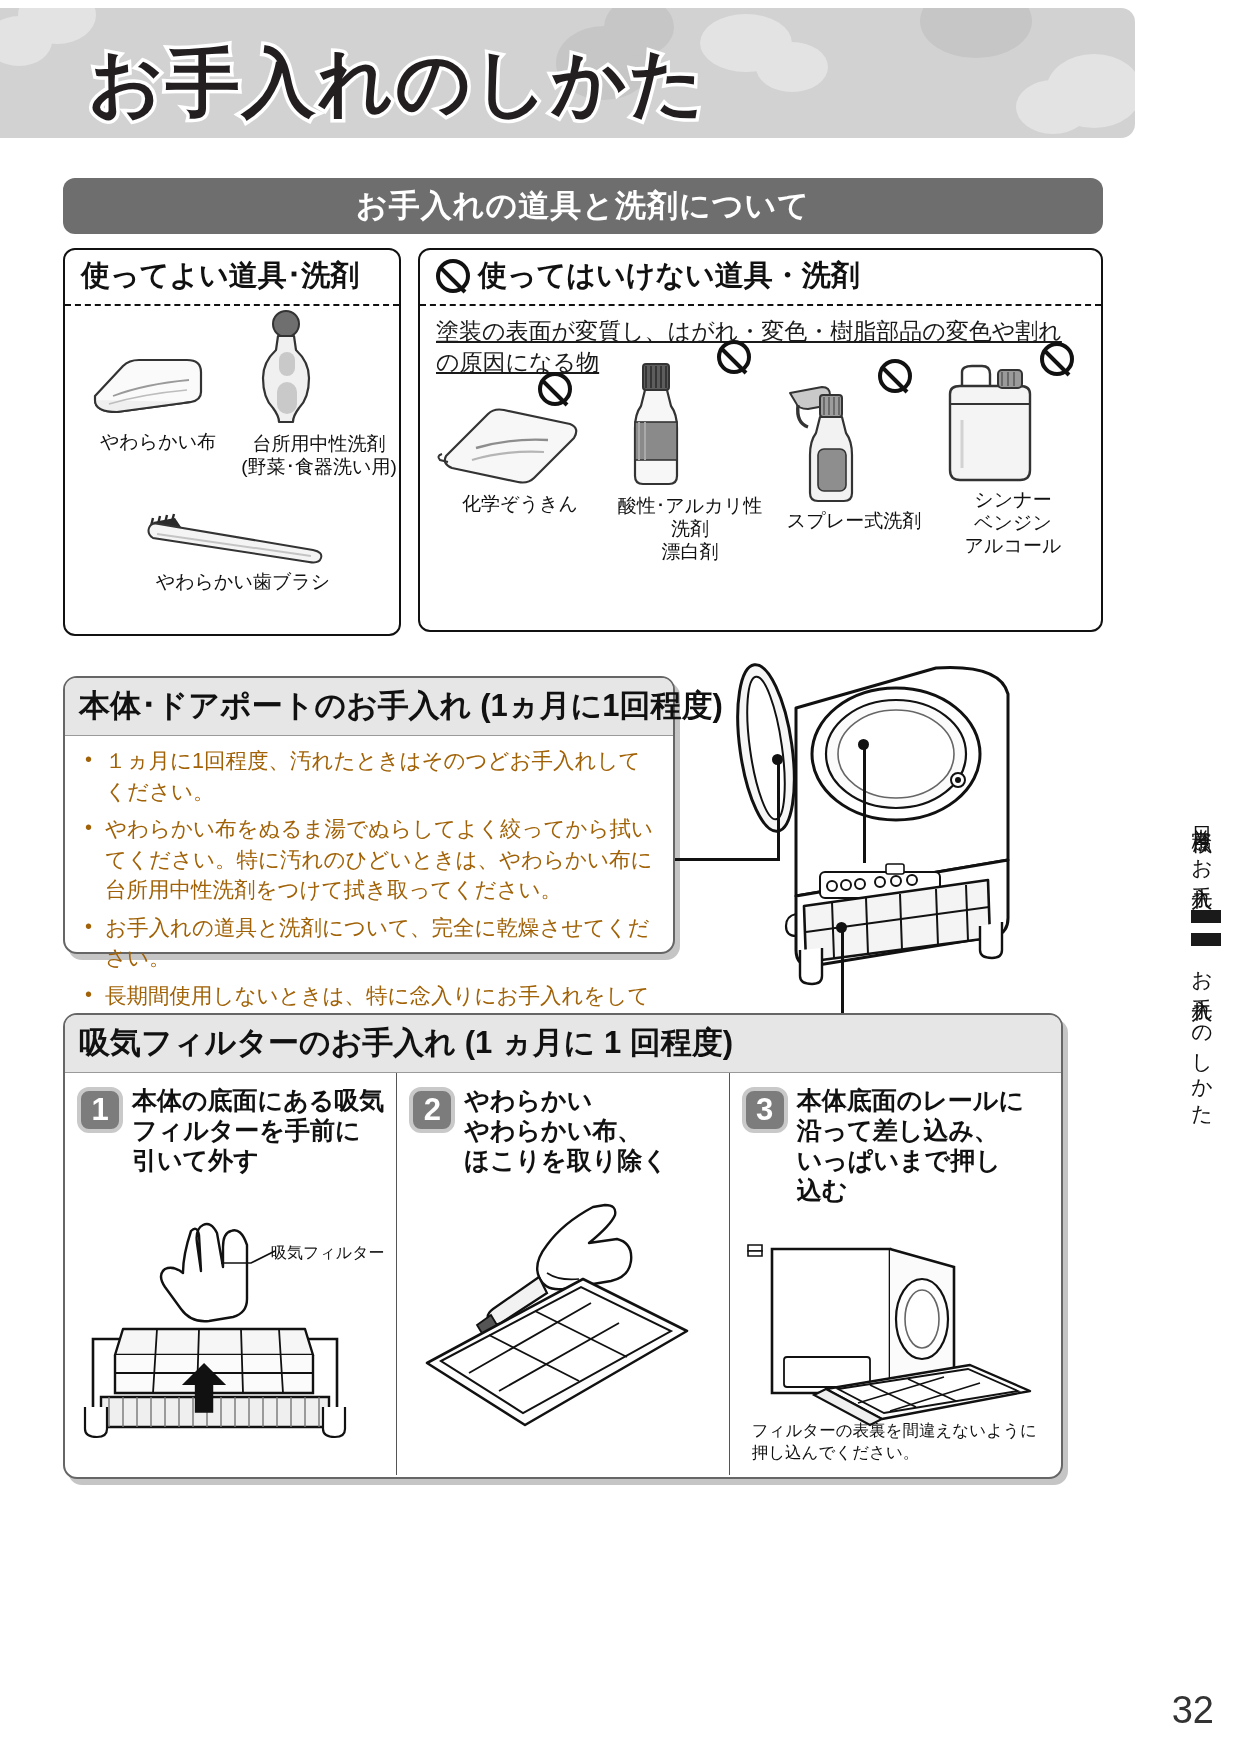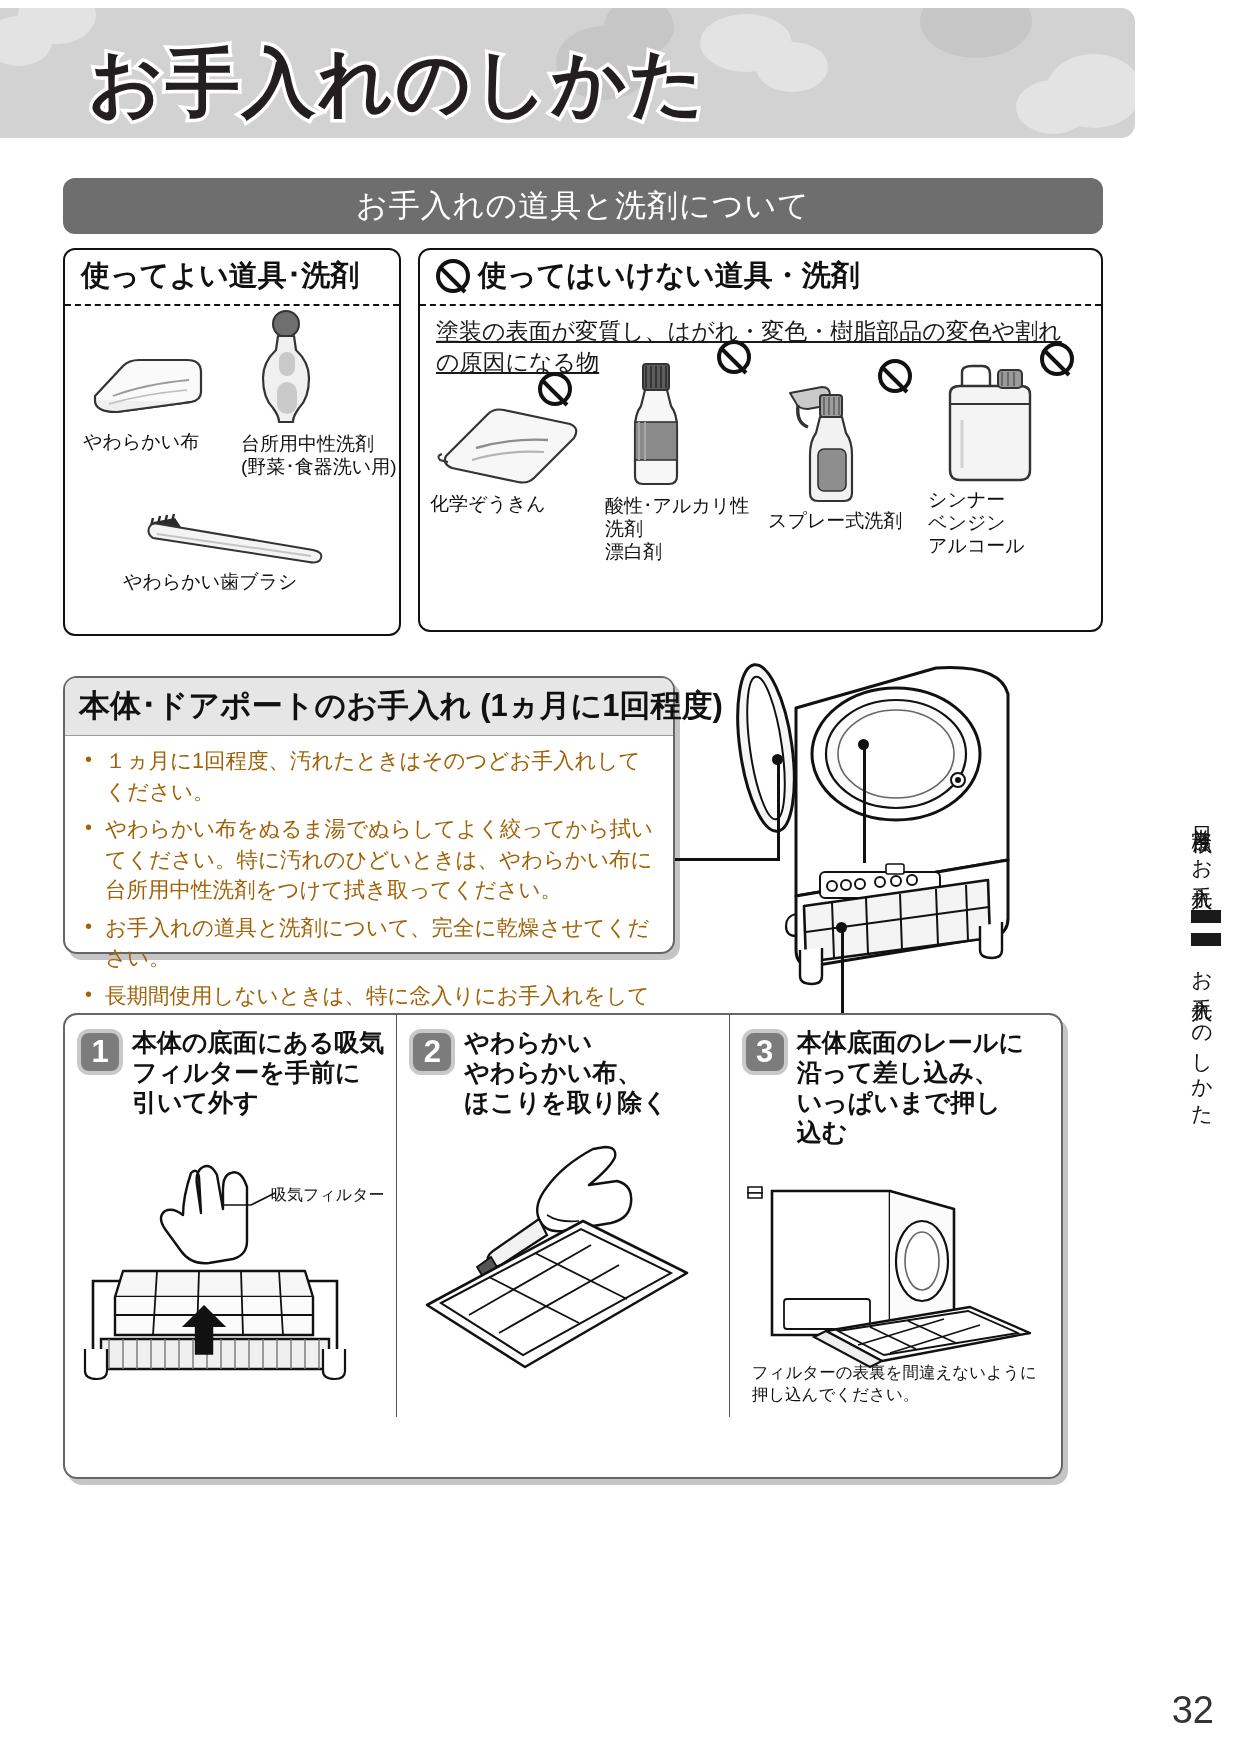--- a/index.html
+++ b/index.html
@@ -34,21 +34,21 @@
     -webkit-text-stroke: 7px #ffffff;
     paint-order: stroke fill;
     white-space:nowrap;
     z-index:5;
   }
 
   
   .pill {
     position:absolute; left:63px; top:178px; width:1040px; height:56px;
     background:#6e6e6e; border-radius:12px;
-    color:#ffffff; font-size:31px; font-weight:normal;
+    color:#ffffff; font-size:31px; font-weight:bold;
     display:flex; align-items:center; justify-content:center;
     letter-spacing:1px;
   }
 
   
   .rbox {
     position:absolute;
     border:2.5px solid #111; border-radius:12px;
     background:#fff;
   }
@@ -67,21 +67,21 @@
     border:4px solid #111; flex:none;
   }
   .nosign::after {
     content:""; position:absolute; left:50%; top:-3px;
     width:4px; height:34px; background:#111;
     transform:translateX(-50%) rotate(-45deg);
     transform-origin:center center; top:0;
   }
 
   
-  .item { position:absolute; }
+  .item { position:absolute; text-align:center; }
   .item .cap {
     font-size:19px; line-height:1.22; color:#111; white-space:pre-line;
   }
   .art { position:relative; margin:0 auto; }
 
   
   .panel {
     position:absolute;
     border:2.5px solid #666; border-radius:14px;
     background:#fff;
@@ -315,20 +315,21 @@
 
 <div class="lead" style="left:675px; top:858px; width:105px; height:3px;"></div>
 <div class="lead" style="left:777px; top:760px; width:3px; height:100px;"></div>
 <div class="dot" style="left:772px; top:754px;"></div>
 <div class="lead" style="left:863px; top:745px; width:3px; height:118px;"></div>
 <div class="dot" style="left:858px; top:739px;"></div>
 <div class="lead" style="left:841px; top:928px; width:3px; height:112px;"></div>
 <div class="dot" style="left:836px; top:922px;"></div>
 
 <div class="panel" style="left:63px; top:1013px; width:1000px; height:466px;">
+  <div class="panel-head">吸気フィルターのお手入れ (1 ヵ月に 1 回程度)</div>
 
   <div class="steps" style="height:calc(100% - 60px);">
 
     <div class="step">
       <div class="step-head">
         <div class="num">1</div>
         <div class="step-text">本体の底面にある吸気
 フィルターを手前に
 引いて外す</div>
       </div>

